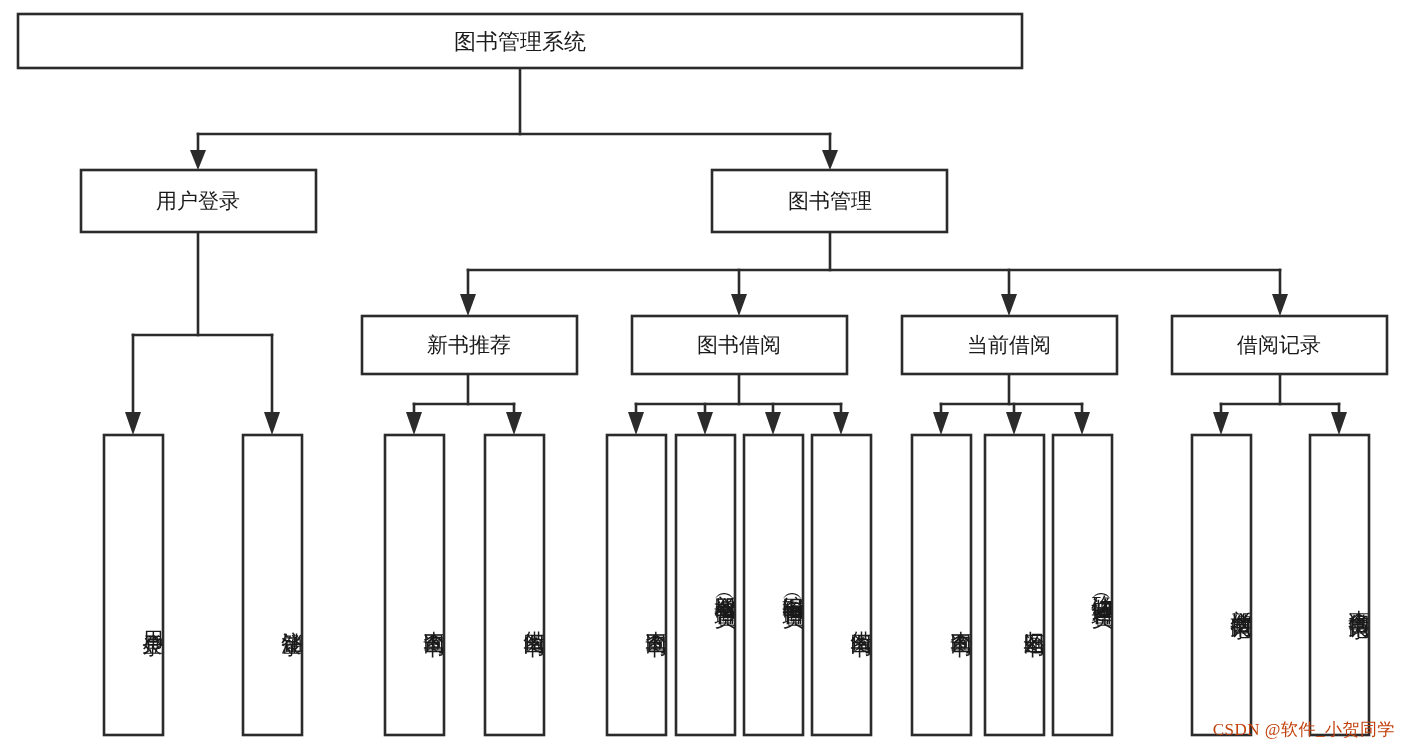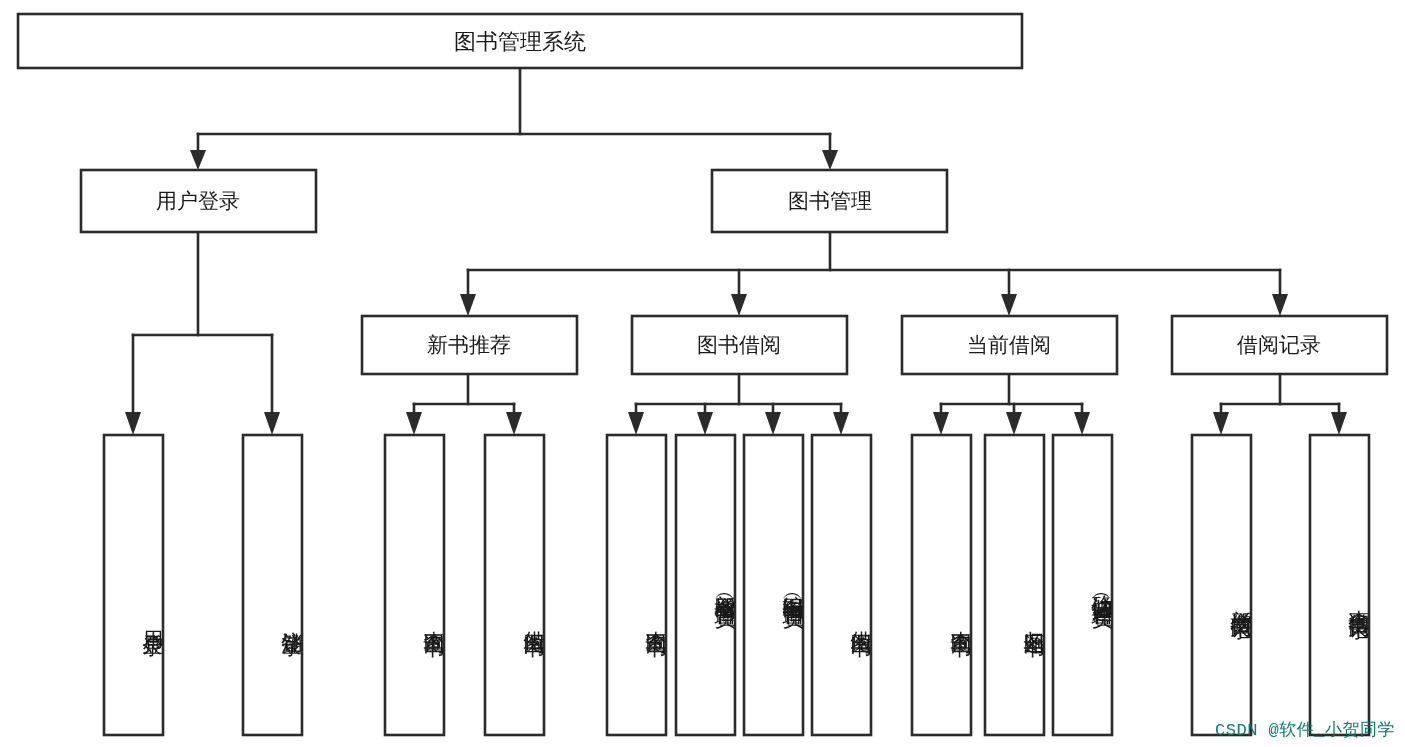--- a/index.html
+++ b/index.html
@@ -65,23 +65,23 @@
     white-space: nowrap;
     display: flex;
     align-items: flex-start;
     justify-content: center;
     pointer-events: none;
   }
   .watermark {
     position: absolute;
     right: 10px;
     bottom: 6px;
-    font-family: Liberation Mono, monospace;
+    font-family: Liberation Serif, serif;
     font-size: 17px;
-    color: #0f766e;
+    color: #c2410c;
     letter-spacing: 0.5px;
     white-space: nowrap;
   }
 </style>
 </head>
 <body>
 
 <div id="diagram-root">
 
   <svg id="flow-svg" viewBox="0 0 1405 747">

